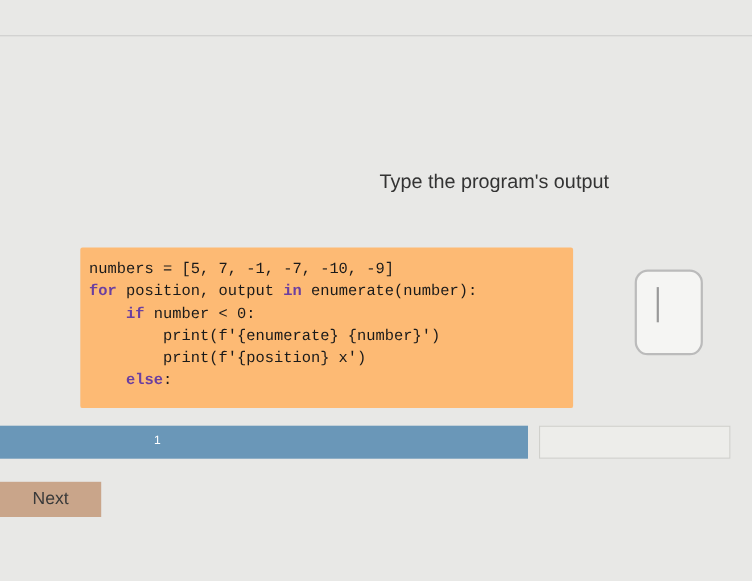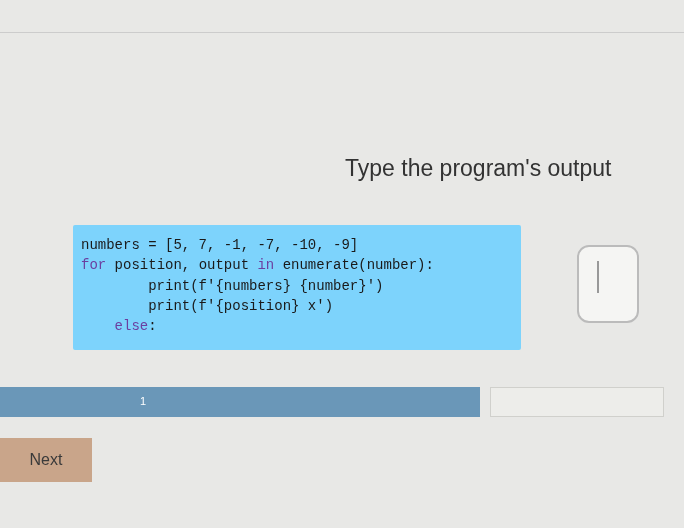--- a/index.html
+++ b/index.html
@@ -20,41 +20,41 @@
       top: 32px;
       left: 0;
       right: 0;
       height: 1px;
       background: #ccc;
     }
     .prompt-text {
       position: absolute;
       top: 155px;
       left: 345px;
-      font-size: 23px;
+      font-size: 18px;
       color: #333;
       font-weight: 400;
     }
     .code-block {
       position: absolute;
       top: 225px;
       left: 73px;
       width: 448px;
-      background: #7dd3fc;
+      background: #fdba74;
       padding: 10px 8px 14px 8px;
       font-family: 'Courier New', monospace;
       font-size: 14px;
       line-height: 1.45;
       color: #1a1a1a;
       border-radius: 2px;
     }
     .code-line {
       white-space: pre;
     }
-    .kw { color: #6b3fa0; font-weight: normal; }
+    .kw { color: #6b3fa0; font-weight: bold; }
     .answer-box {
       position: absolute;
       top: 245px;
       right: 45px;
       width: 62px;
       height: 78px;
       background: #f5f5f3;
       border: 2px solid #bbb;
       border-radius: 12px;
       padding: 8px;
@@ -88,41 +88,42 @@
       top: 395px;
       left: 140px;
       color: #fff;
       font-size: 11px;
     }
     .next-button {
       position: absolute;
       top: 438px;
       left: 0;
       width: 92px;
-      height: 44px;
+      height: 32px;
       background: #c9a58a;
       color: #3a3a3a;
       font-size: 16px;
       display: flex;
       align-items: center;
       justify-content: center;
       cursor: pointer;
     }
   </style>
 </head>
 <body>
 
 <div class="header-line"></div>
 
 <div class="prompt-text">Type the program's output</div>
 
 <div class="code-block">
   <div class="code-line">numbers = [5, 7, -1, -7, -10, -9]</div>
   <div class="code-line"><span class="kw">for</span><span> position, output </span><span class="kw">in</span><span> enumerate(number):</span></div>
-  <div class="code-line">        print(f'{numbers} {number}')</div>
+  <div class="code-line"><span>    </span><span class="kw">if</span><span> number &lt; 0:</span></div>
+  <div class="code-line">        print(f'{enumerate} {number}')</div>
   <div class="code-line">        print(f'{position} x')</div>
   <div class="code-line"><span>    </span><span class="kw">else</span><span>:</span></div>
 </div>
 
 <div class="answer-box">
   <div class="answer-cursor"></div>
 </div>
 
 <div class="progress-bar"></div>
 <div class="progress-right"></div>

